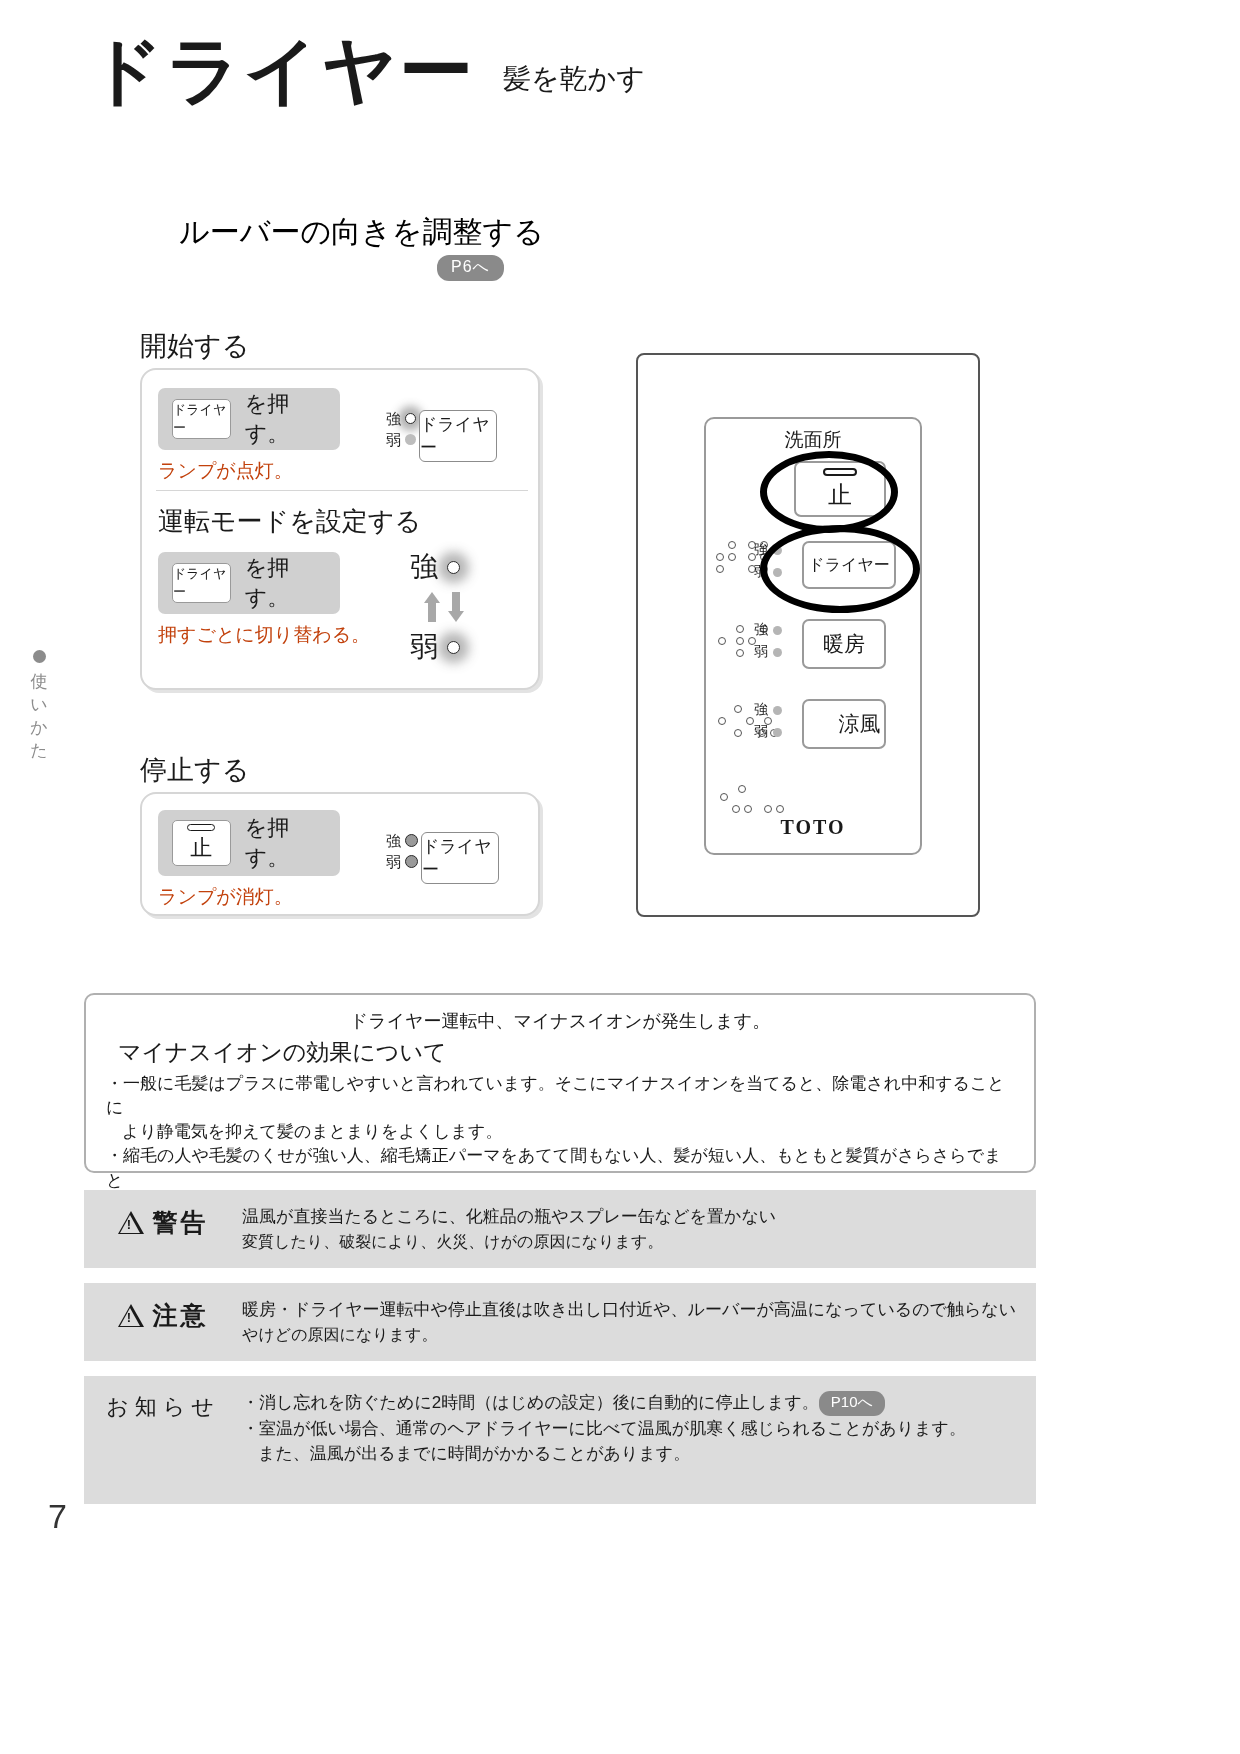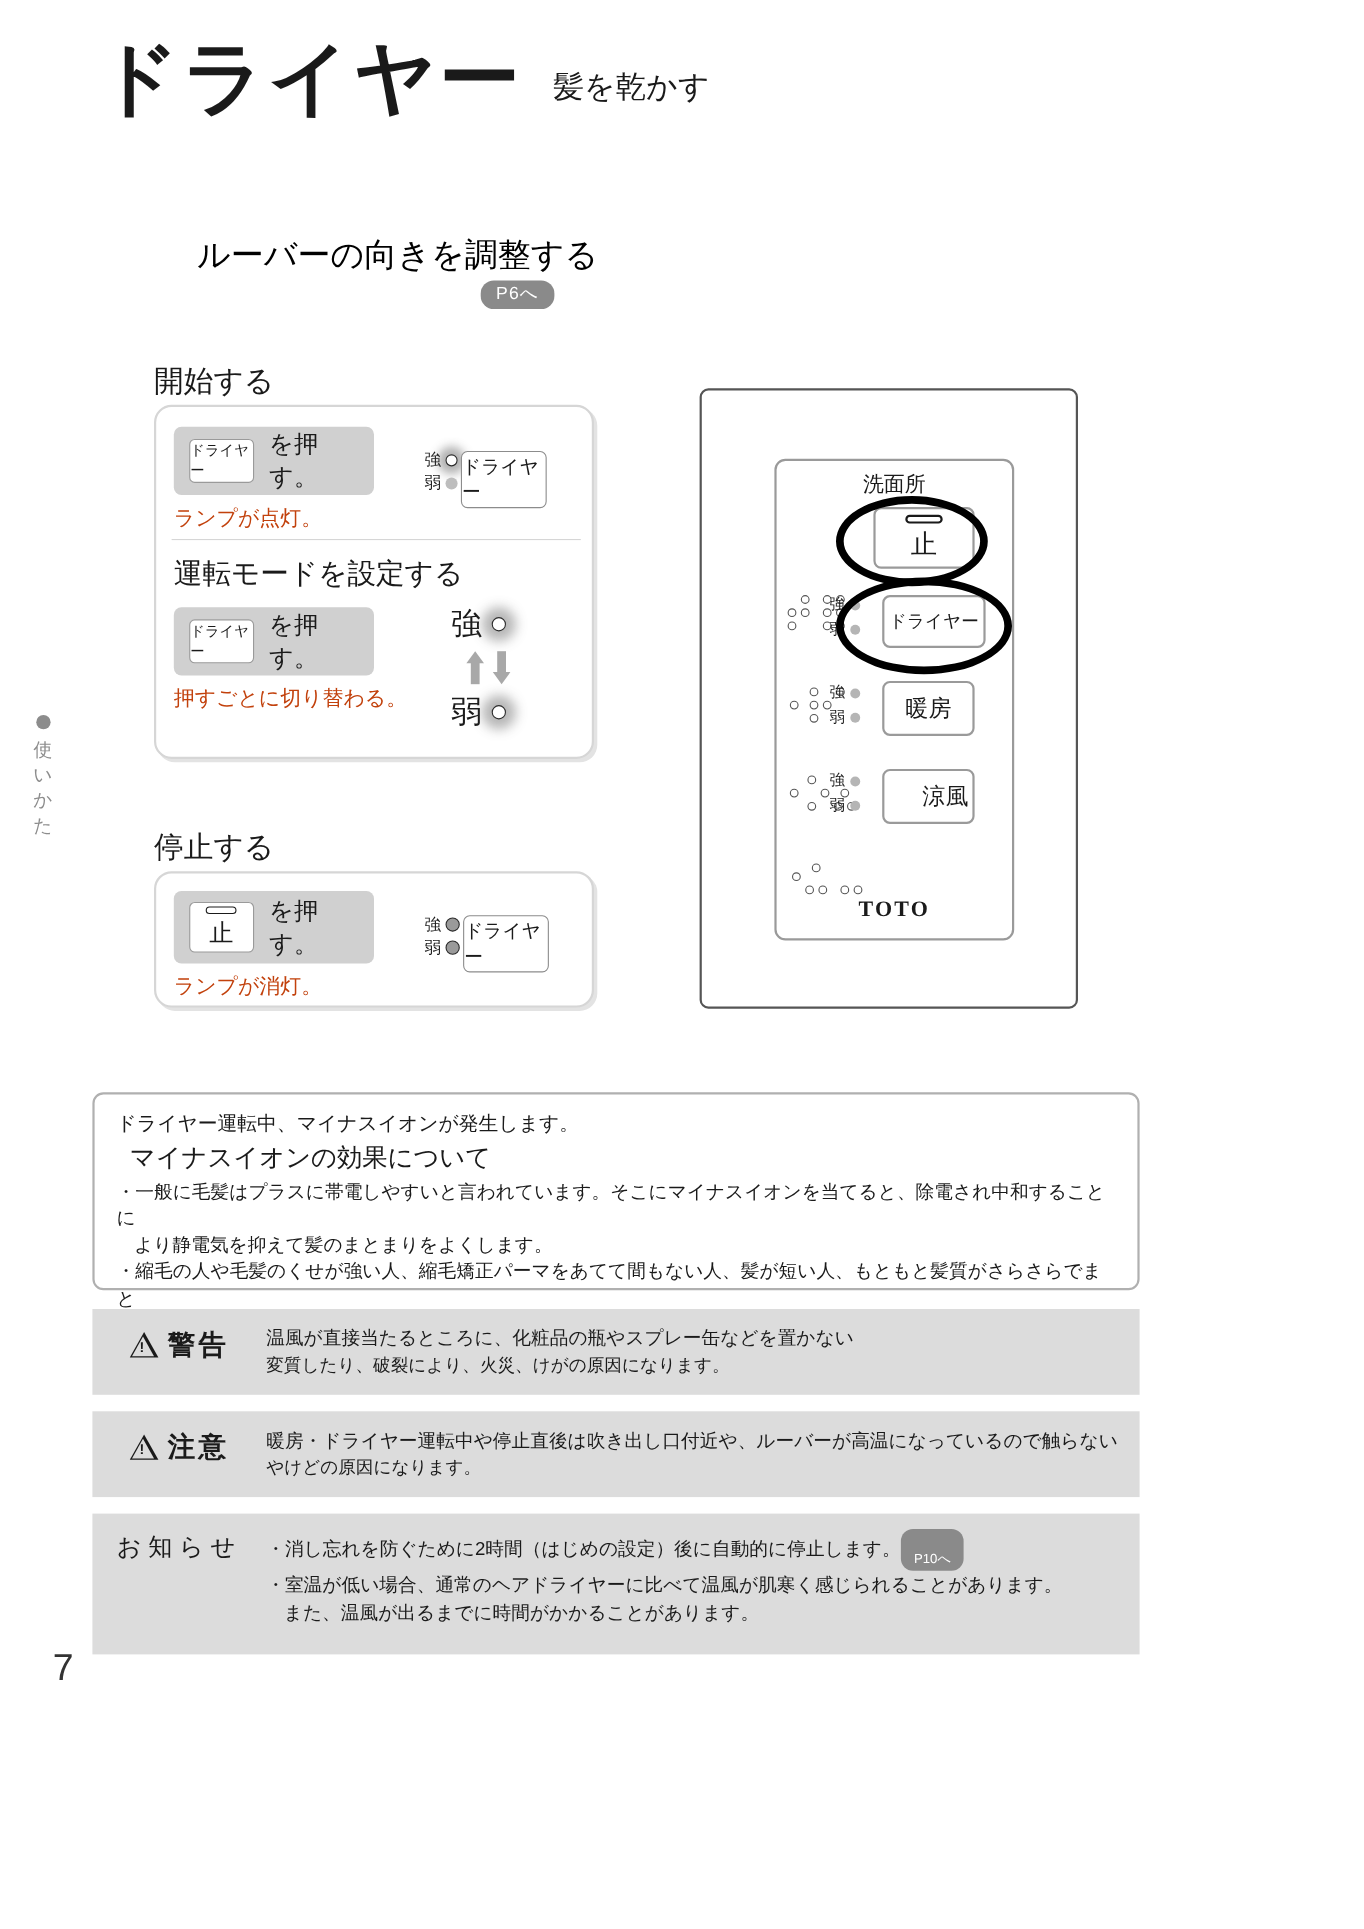--- a/index.html
+++ b/index.html
@@ -191,21 +191,21 @@
     position: absolute; border: 7px solid #000; border-radius: 50%;
   }
 
   
   .ionbox {
     position: absolute; left: 84px; top: 993px;
     width: 952px; height: 180px;
     border: 2px solid #b0b0b0; border-radius: 10px; background: #fff;
     padding: 14px 20px;
   }
-  .ion-lead { font-size: 18px; }
+  .ion-lead { font-size: 18px; text-align: center; }
   .ion-head { font-size: 23px; margin: 4px 0 4px 12px; }
   .ion-li { font-size: 17px; line-height: 1.42; display: flex; }
   .ion-li .txt { flex: 1; }
   .ion-cont { font-size: 17px; line-height: 1.42; margin-left: 16px; }
 
   
   .greybox {
     position: absolute; left: 84px; width: 952px;
     background: #dcdcdc; display: flex; align-items: flex-start;
   }
@@ -235,22 +235,22 @@
   .tri em {
     position: absolute; left: 0; top: 6px; width: 26px; text-align: center;
     font-size: 13px; font-style: normal; font-weight: bold; z-index: 2;
   }
   .gb-body { padding-top: 14px; font-size: 17px; line-height: 1.5; }
   .gb-body .l2 { font-size: 16px; }
   .nb-line { font-size: 17px; line-height: 1.5; }
   .nb-indent { margin-left: 16px; }
   .pbadge-sm {
     display: inline-block; background: #8a8a8a; color: #fff;
-    border-radius: 11px; padding: 18px 12px 2px 12px;
-    font-size: 12px; vertical-align: middle;
+    border-radius: 11px; padding: 0 12px 2px 12px;
+    font-size: 15px; vertical-align: middle;
   }
 
   .pageno { position: absolute; left: 48px; top: 1497px; font-size: 34px; color: #333; }
 </style>
 </head>
 <body>
 
 <div class="title-row">
   <div class="title-main">ドライヤー</div>
   <div class="title-sub">髪を乾かす</div>

